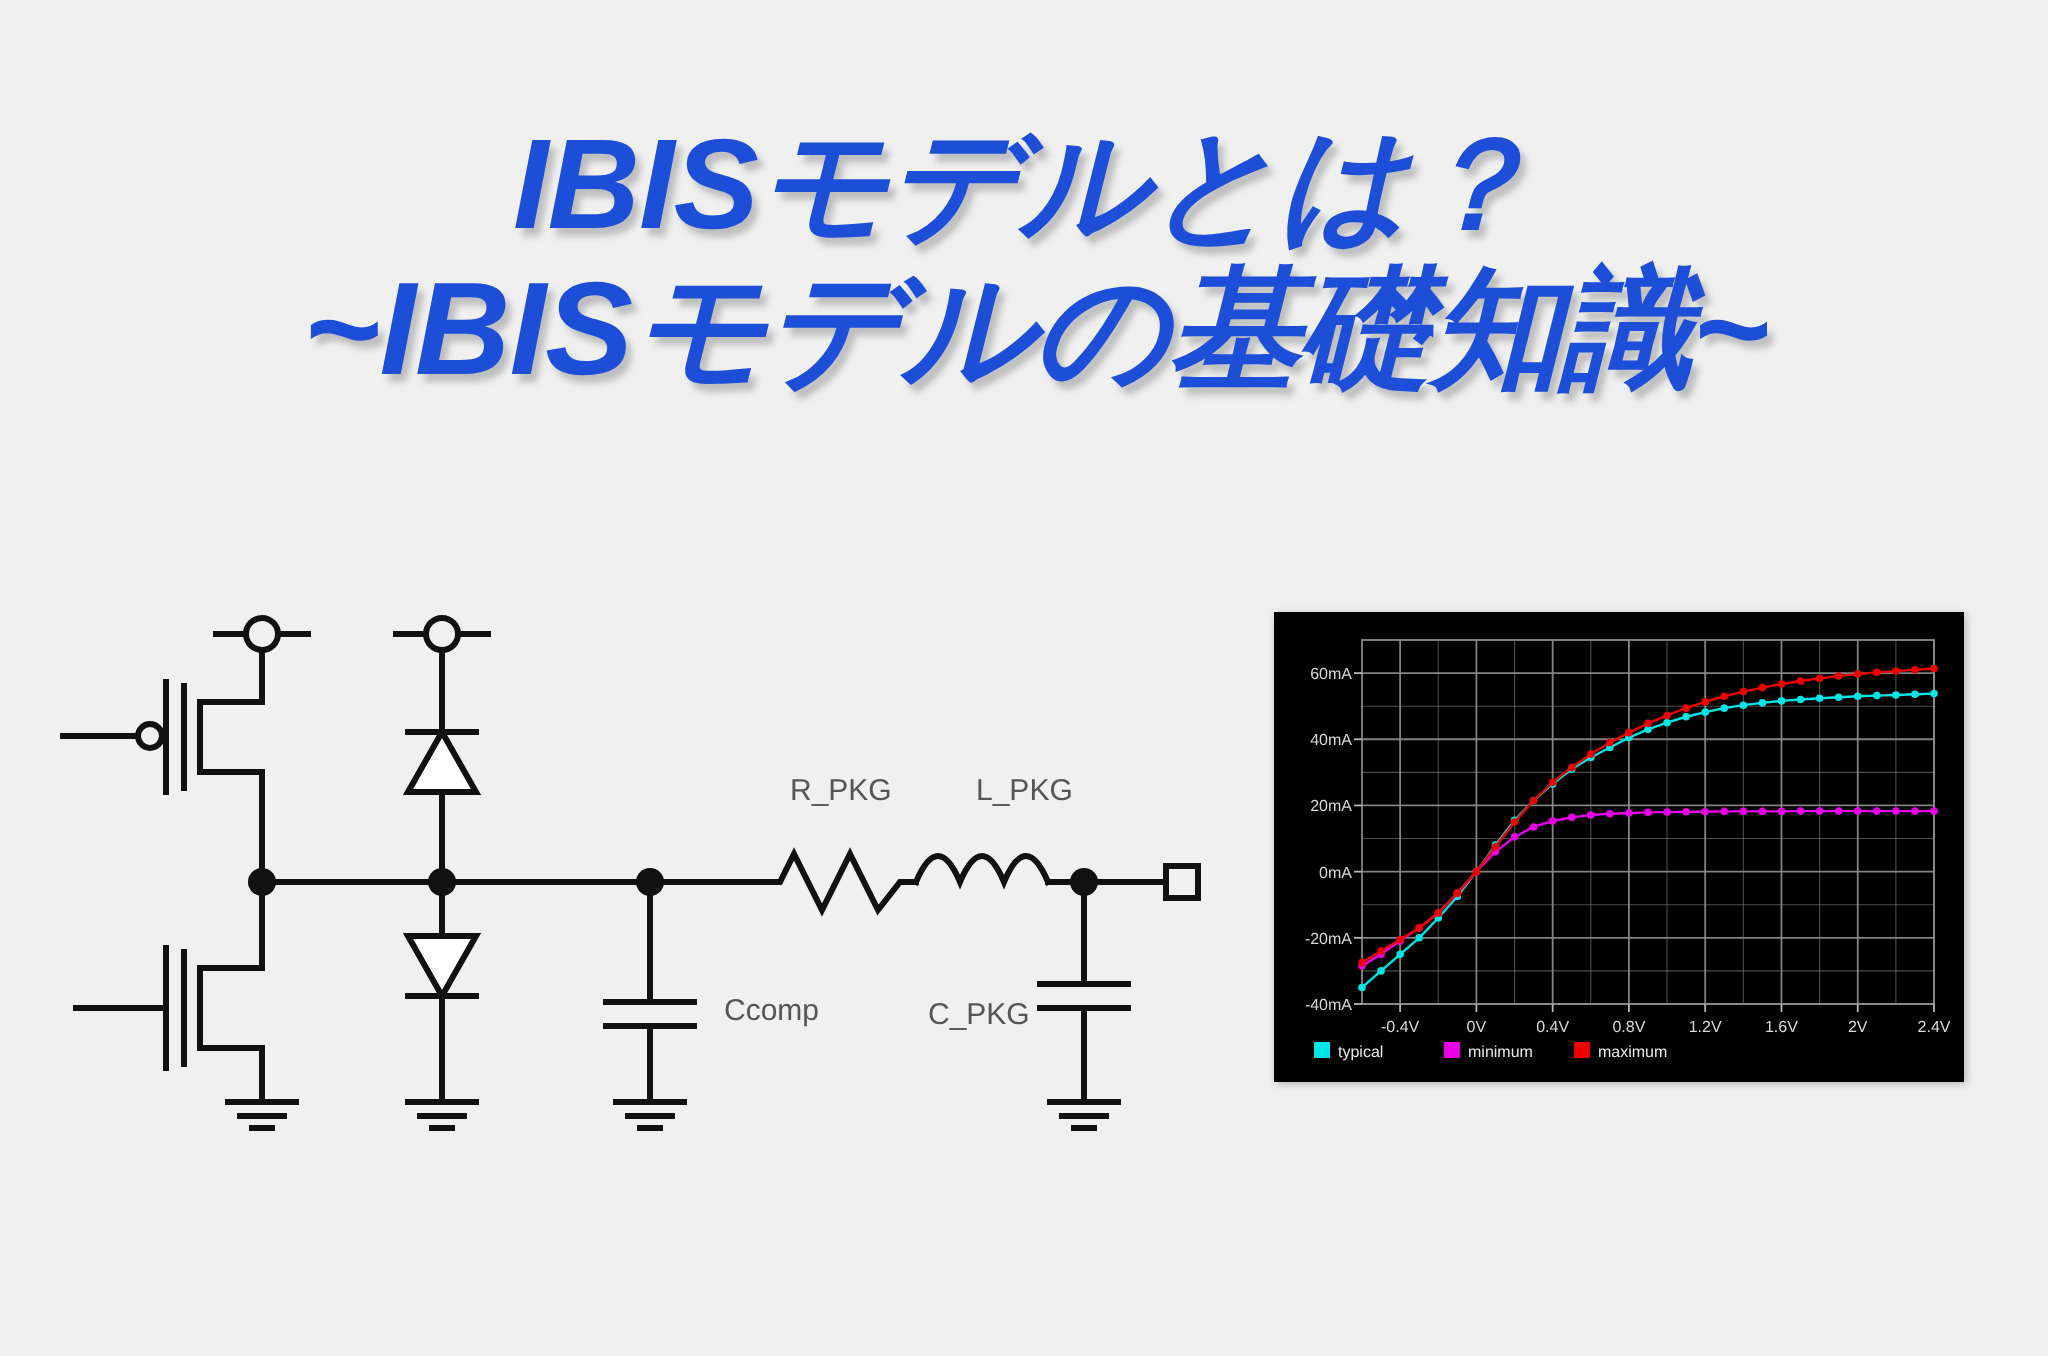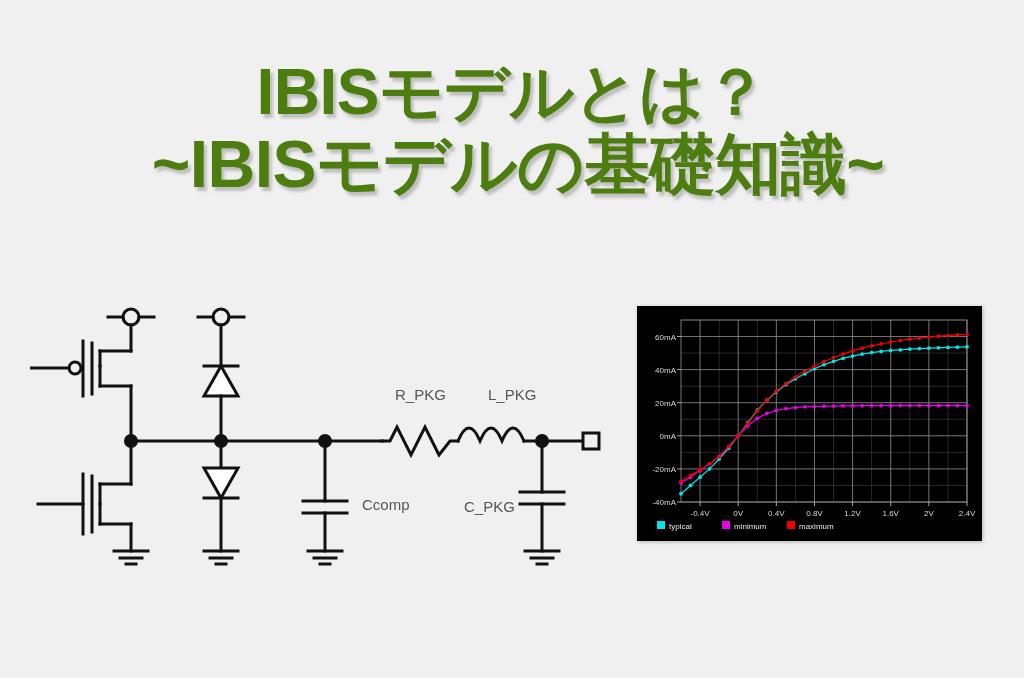--- a/index.html
+++ b/index.html
@@ -11,26 +11,27 @@
     position:relative;
   }
   #stage{position:absolute;inset:0;background:#f0f0f0;}
 
   
   .title-block{
     position:absolute;left:0;top:60px;width:1024px;
     text-align:center;
   }
   .title-line{
-    color:#4d7c0f;
+    color:#1d4ed8;
     font-weight:bold;
     line-height:1.02;
     letter-spacing:-0.5px;
     text-shadow:3px 4px 3px rgba(150,150,150,0.55);
     white-space:nowrap;
+    font-style:italic;
   }
   .title-line.l1{font-size:64px;margin-bottom:6px;}
   .title-line.l2{font-size:66px;margin-left:12px;}
 
   
   .circuit{position:absolute;left:30px;top:296px;width:590px;height:280px;}
   .circuit svg{display:block;}
   .ctext{font-family:"Liberation Sans",sans-serif;font-size:15px;fill:#555;}
 
   

